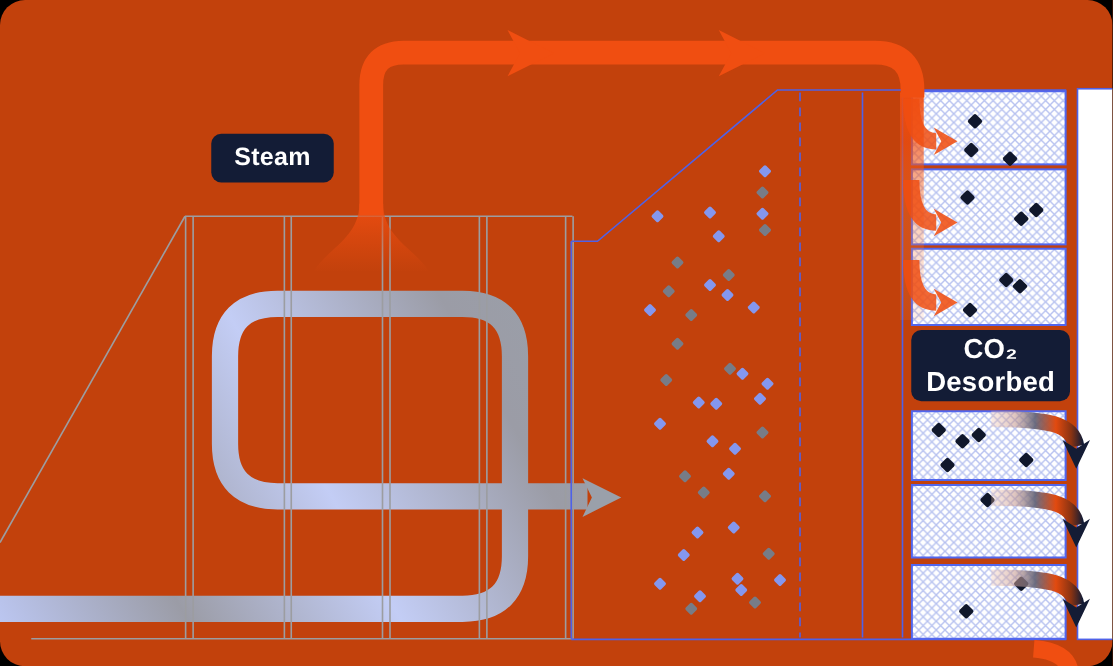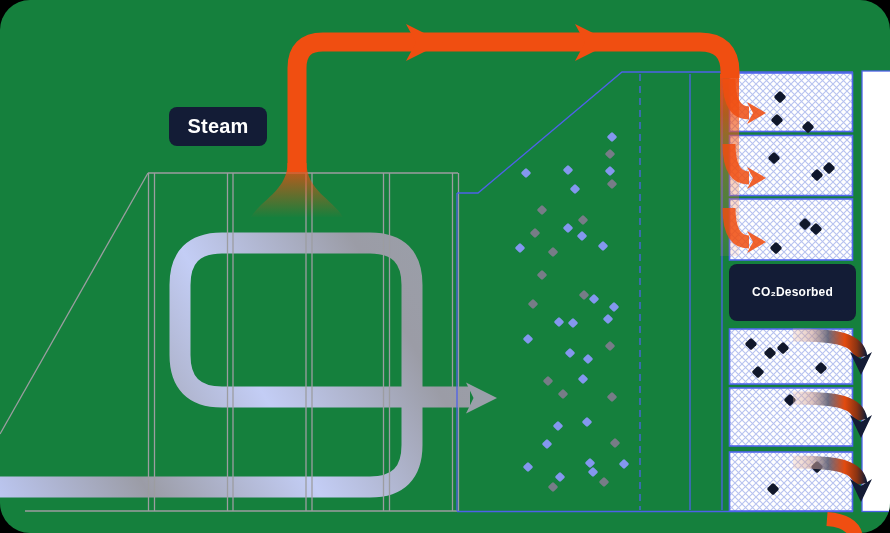--- a/index.html
+++ b/index.html
@@ -1,28 +1,28 @@
 <!DOCTYPE html>
 <html style="--navy: #131C36;"><head>
 <meta charset="utf-8">
 <style>
   html,body{margin:0;padding:0;background:#000;}
   body{font-family:"Liberation Sans","DejaVu Sans",sans-serif;}
   .canvas{
-    position:relative;width:890px;height:533px;background:#15803d;
-    border-radius:30px;overflow:hidden;
+    position:relative;width:890px;height:533px;background:#c2410c;
+    border-radius:20px;overflow:hidden;
   }
   svg{position:absolute;left:0;top:0;display:block;}
   .lbl{
     position:absolute;background:var(--navy,#131C36);color:#fff;font-weight:bold;
     display:flex;align-items:center;justify-content:center;border-radius:8px;
     text-align:center;letter-spacing:.2px;
   }
   #steam-label{left:169px;top:107px;width:98px;height:39px;font-size:20px;}
-  #co2-label{left:729px;top:264px;width:127px;height:57px;font-size:12px;line-height:1.22;flex-direction:row;}
+  #co2-label{left:729px;top:264px;width:127px;height:57px;font-size:22px;line-height:1.22;flex-direction:column;}
 </style>
 </head>
 <body>
 
 <div class="canvas">
   <svg id="diagram" width="890" height="533" viewBox="0 0 890 533">
     <defs>
       <pattern id="hatch" width="7" height="7" patternUnits="userSpaceOnUse">
         <rect width="7" height="7" fill="#ffffff"></rect>
         <path d="M0 0 L7 7 M7 0 L0 7" stroke="#B7C2F0" stroke-width="1.1"></path>

